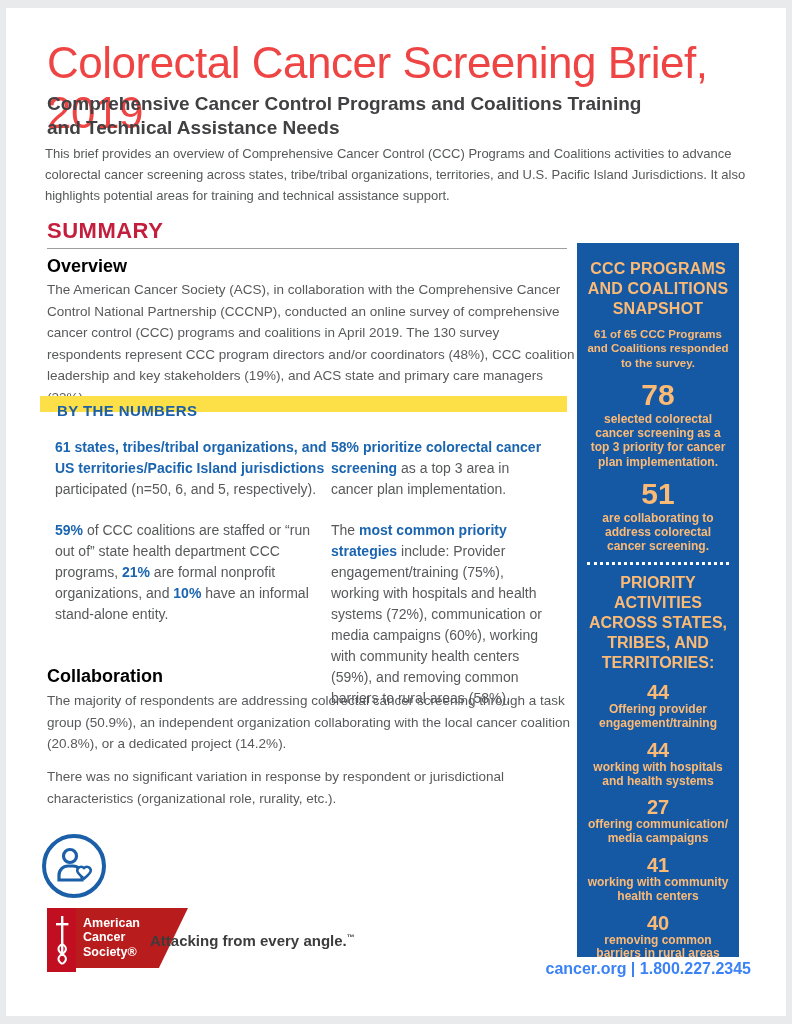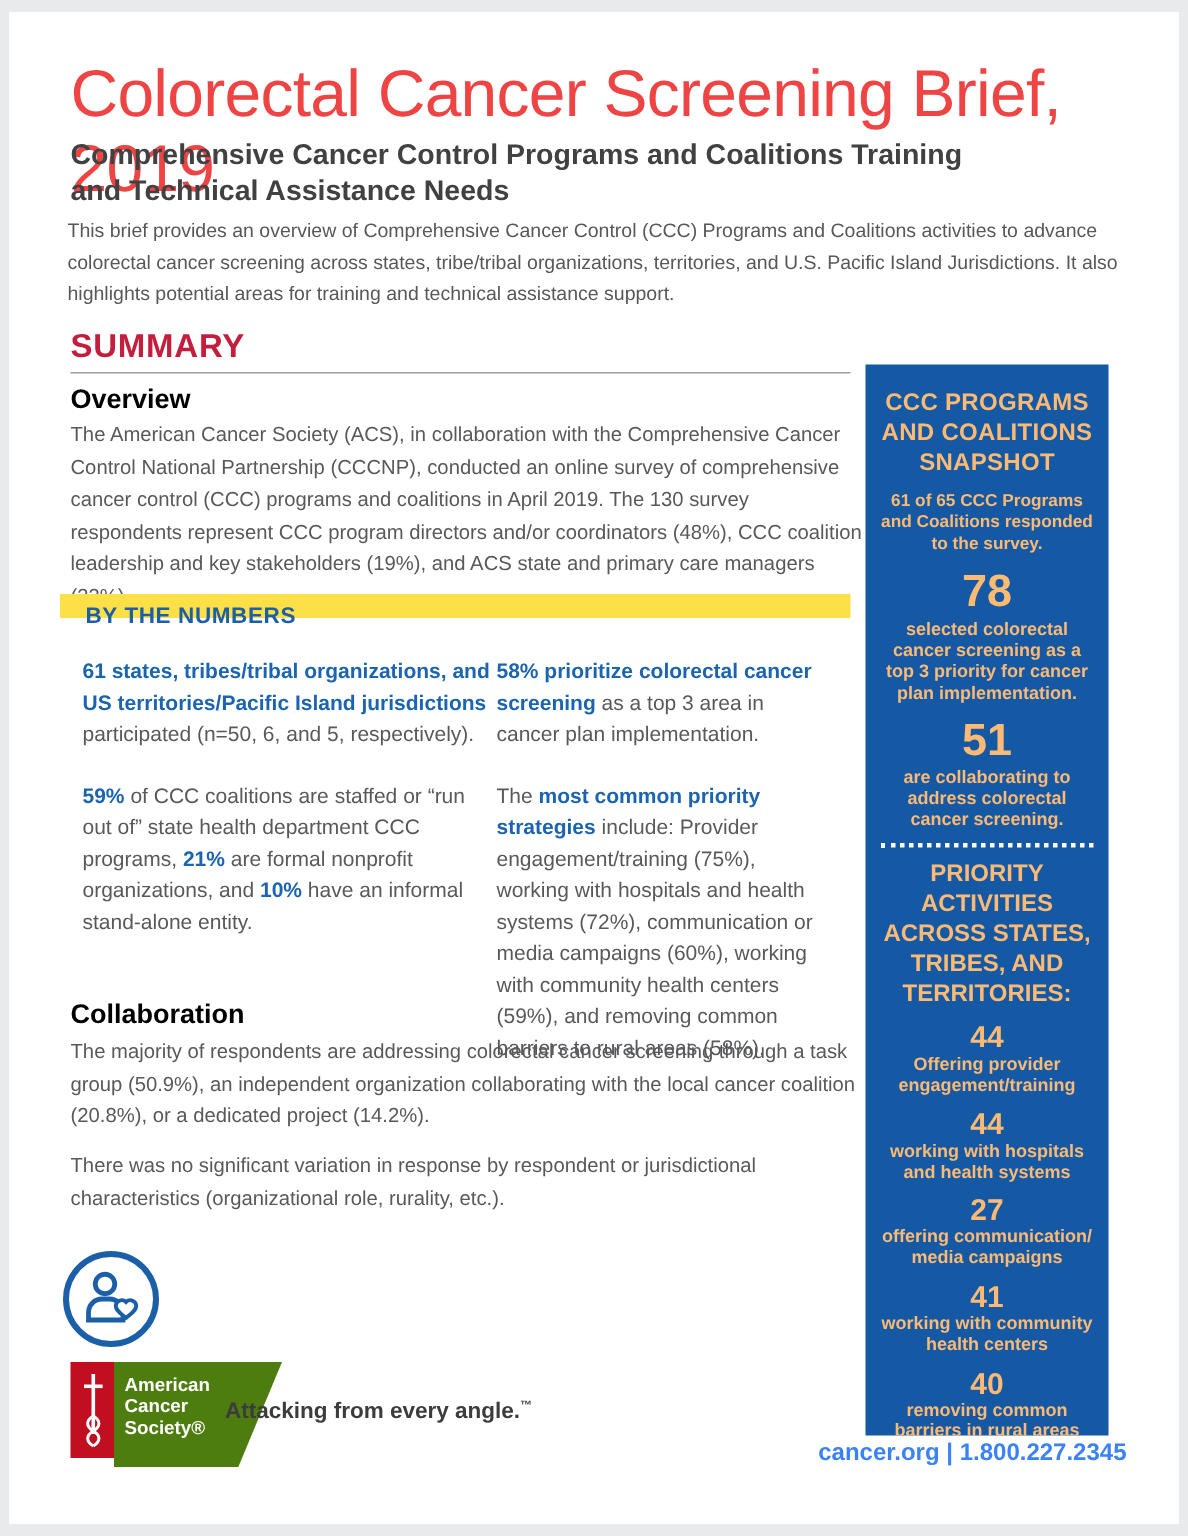--- a/index.html
+++ b/index.html
@@ -69,21 +69,21 @@
     font-size:18px; line-height:1.28; color:#2e76b6;
   }
   .callout-text .em { font-weight:700; }
 
   .acs-logo { left:41px; top:900px; height:64px; display:flex; }
   .logo-red {
     width:29px; height:64px; background:#c10e21;
     display:flex; align-items:center; justify-content:center;
   }
   .logo-blue {
-    width:112px; height:70px; background:#4d7c0f;
+    width:112px; height:60px; background:#b91c1c;
     clip-path:polygon(0 0, 100% 0, 74% 100%, 0 100%);
     padding:8px 0 0 7px;
   }
   .logo-blue .org {
     font-size:12.5px; font-weight:700; line-height:1.15; color:#ffffff; width:66px;
   }
   .tagline {
     left:144px; top:924px;
     font-size:15px; font-weight:700; color:#3c3c3c;
   }

